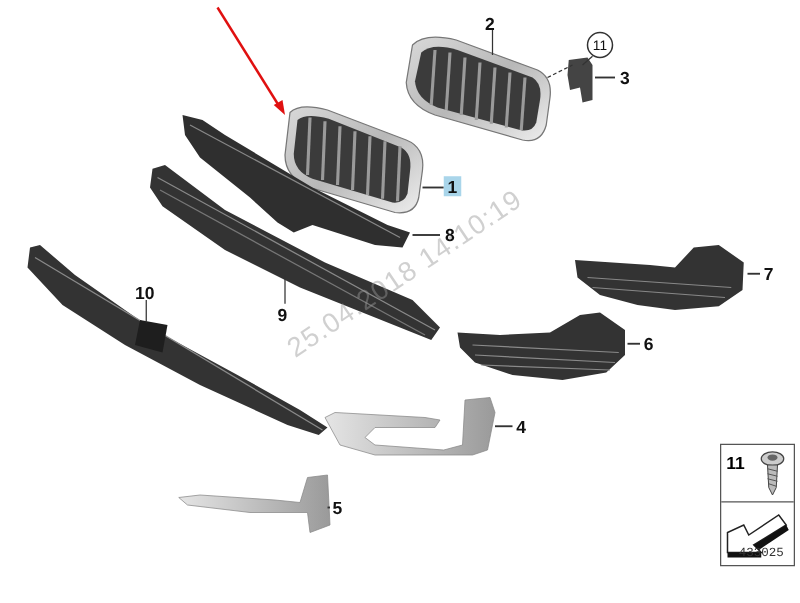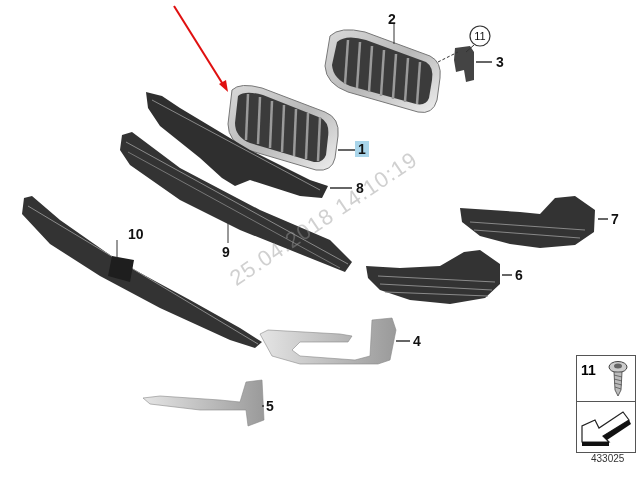--- a/index.html
+++ b/index.html
@@ -4,21 +4,21 @@
   <style>
     html, body { margin: 0; padding: 0; background: #ffffff; }
     body { width: 640px; height: 482px; overflow: hidden; position: relative; font-family: "Liberation Sans", sans-serif; }
     #stage { position: absolute; left: 0; top: 0; width: 640px; height: 482px; }
     .callout { position: absolute; font-family: "Liberation Sans", sans-serif; font-weight: bold; font-size: 14px; color: #111; line-height: 14px; }
     .callout.hl { background: #a9d5ea; padding: 1px 3px; }
     .watermark { position: absolute; left: 225px; top: 270px; font-family: "Liberation Sans", sans-serif; font-size: 22px; color: rgba(150,150,150,0.45); transform: rotate(-34deg); transform-origin: left top; white-space: nowrap; letter-spacing: 1px; }
     .legend { position: absolute; left: 576px; top: 355px; width: 58px; height: 96px; border: 1px solid #555; background: #fff; }
     .legend .cell-top { position: absolute; left: 0; top: 0; width: 58px; height: 45px; border-bottom: 1px solid #555; }
     .legend .num { position: absolute; left: 4px; top: 6px; font-weight: bold; font-size: 14px; font-family: "Liberation Sans", sans-serif; }
-    .diagram-id { position: absolute; left: 591px; top: 453px; font-size: 10px; color: #333; font-family: Liberation Sans, sans-serif; }
+    .diagram-id { position: absolute; left: 591px; top: 438px; font-size: 10px; color: #333; font-family: Liberation Mono, monospace; }
   </style>
 </head>
 <body>
 
 <div id="stage">
   <svg width="640" height="482" viewBox="0 0 640 482">
     <defs>
       <linearGradient id="chrome" x1="0" y1="0" x2="1" y2="1">
         <stop offset="0" stop-color="#d9d9d9"></stop>
         <stop offset="0.5" stop-color="#b8b8b8"></stop>
@@ -126,21 +126,21 @@
   
   <span class="callout hl" style="left:355px; top:141px;">1</span>
   <span class="callout" style="left:388px; top:12px;">2</span>
   <span class="callout" style="left:496px; top:55px;">3</span>
   <span class="callout" style="left:413px; top:334px;">4</span>
   <span class="callout" style="left:266px; top:399px;">5</span>
   <span class="callout" style="left:515px; top:268px;">6</span>
   <span class="callout" style="left:611px; top:212px;">7</span>
   <span class="callout" style="left:356px; top:181px;">8</span>
   <span class="callout" style="left:222px; top:245px;">9</span>
-  <span class="callout" style="left:108px; top:227px;margin-left:20px;">10</span>
+  <span class="callout" style="left:108px; top:227px;">10</span>
 
   
   <div class="watermark">25.04.2018 14:10:19</div>
 
   
   <div class="legend">
     <div class="cell-top">
       <span class="num">11</span>
       <svg style="position:absolute; left:30px; top:4px;" width="22" height="38" viewBox="0 0 22 38">
         <ellipse cx="11" cy="7" rx="9" ry="5.5" fill="#ccc" stroke="#444" stroke-width="1"></ellipse>

